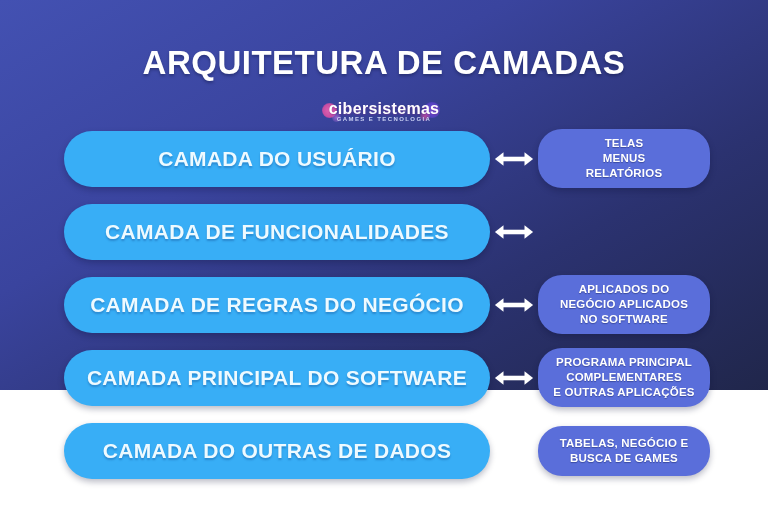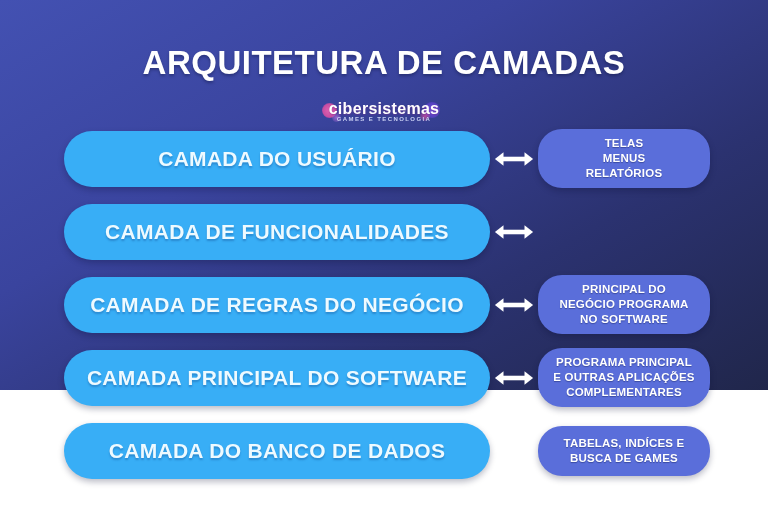--- a/index.html
+++ b/index.html
@@ -121,55 +121,55 @@
         <span class="layer-label">CAMADA DE REGRAS DO NEGÓCIO</span>
       </div>
       <div class="arrow-cell">
         <svg width="42" height="20" viewBox="0 0 44 20" aria-hidden="true">
           <path d="M11 3 L2 10 L11 17 Z" fill="#ffffff"></path>
           <rect x="9" y="7.6" width="26" height="4.8" fill="#ffffff"></rect>
           <path d="M33 3 L42 10 L33 17 Z" fill="#ffffff"></path>
         </svg>
       </div>
       <div class="detail-pill">
-        <span class="dline">PRINCIPAL DO</span>
-        <span class="dline">NEGÓCIO PROGRAMA</span>
+        <span class="dline">APLICADOS DO</span>
+        <span class="dline">NEGÓCIO APLICADOS</span>
         <span class="dline">NO SOFTWARE</span>
       </div>
     </div>
 
     <div class="row">
       <div class="layer-pill">
         <span class="layer-label">CAMADA PRINCIPAL DO SOFTWARE</span>
       </div>
       <div class="arrow-cell">
         <svg width="42" height="20" viewBox="0 0 44 20" aria-hidden="true">
           <path d="M11 3 L2 10 L11 17 Z" fill="#ffffff"></path>
           <rect x="9" y="7.6" width="26" height="4.8" fill="#ffffff"></rect>
           <path d="M33 3 L42 10 L33 17 Z" fill="#ffffff"></path>
         </svg>
       </div>
       <div class="detail-pill">
         <span class="dline">PROGRAMA PRINCIPAL</span>
+        <span class="dline">COMPLEMENTARES</span>
         <span class="dline">E OUTRAS APLICAÇÕES</span>
-        <span class="dline">COMPLEMENTARES</span>
       </div>
     </div>
 
     <div class="row">
       <div class="layer-pill">
-        <span class="layer-label">CAMADA DO BANCO DE DADOS</span>
+        <span class="layer-label">CAMADA DO OUTRAS DE DADOS</span>
       </div>
       <div class="arrow-cell">
         <svg width="42" height="20" viewBox="0 0 44 20" aria-hidden="true">
           <path d="M11 3 L2 10 L11 17 Z" fill="#ffffff"></path>
           <rect x="9" y="7.6" width="26" height="4.8" fill="#ffffff"></rect>
           <path d="M33 3 L42 10 L33 17 Z" fill="#ffffff"></path>
         </svg>
       </div>
       <div class="detail-pill">
-        <span class="dline">TABELAS, INDÍCES E</span>
+        <span class="dline">TABELAS, NEGÓCIO E</span>
         <span class="dline">BUSCA DE GAMES</span>
       </div>
     </div>
 
   </div>
 </div>
 
 </body></html>

